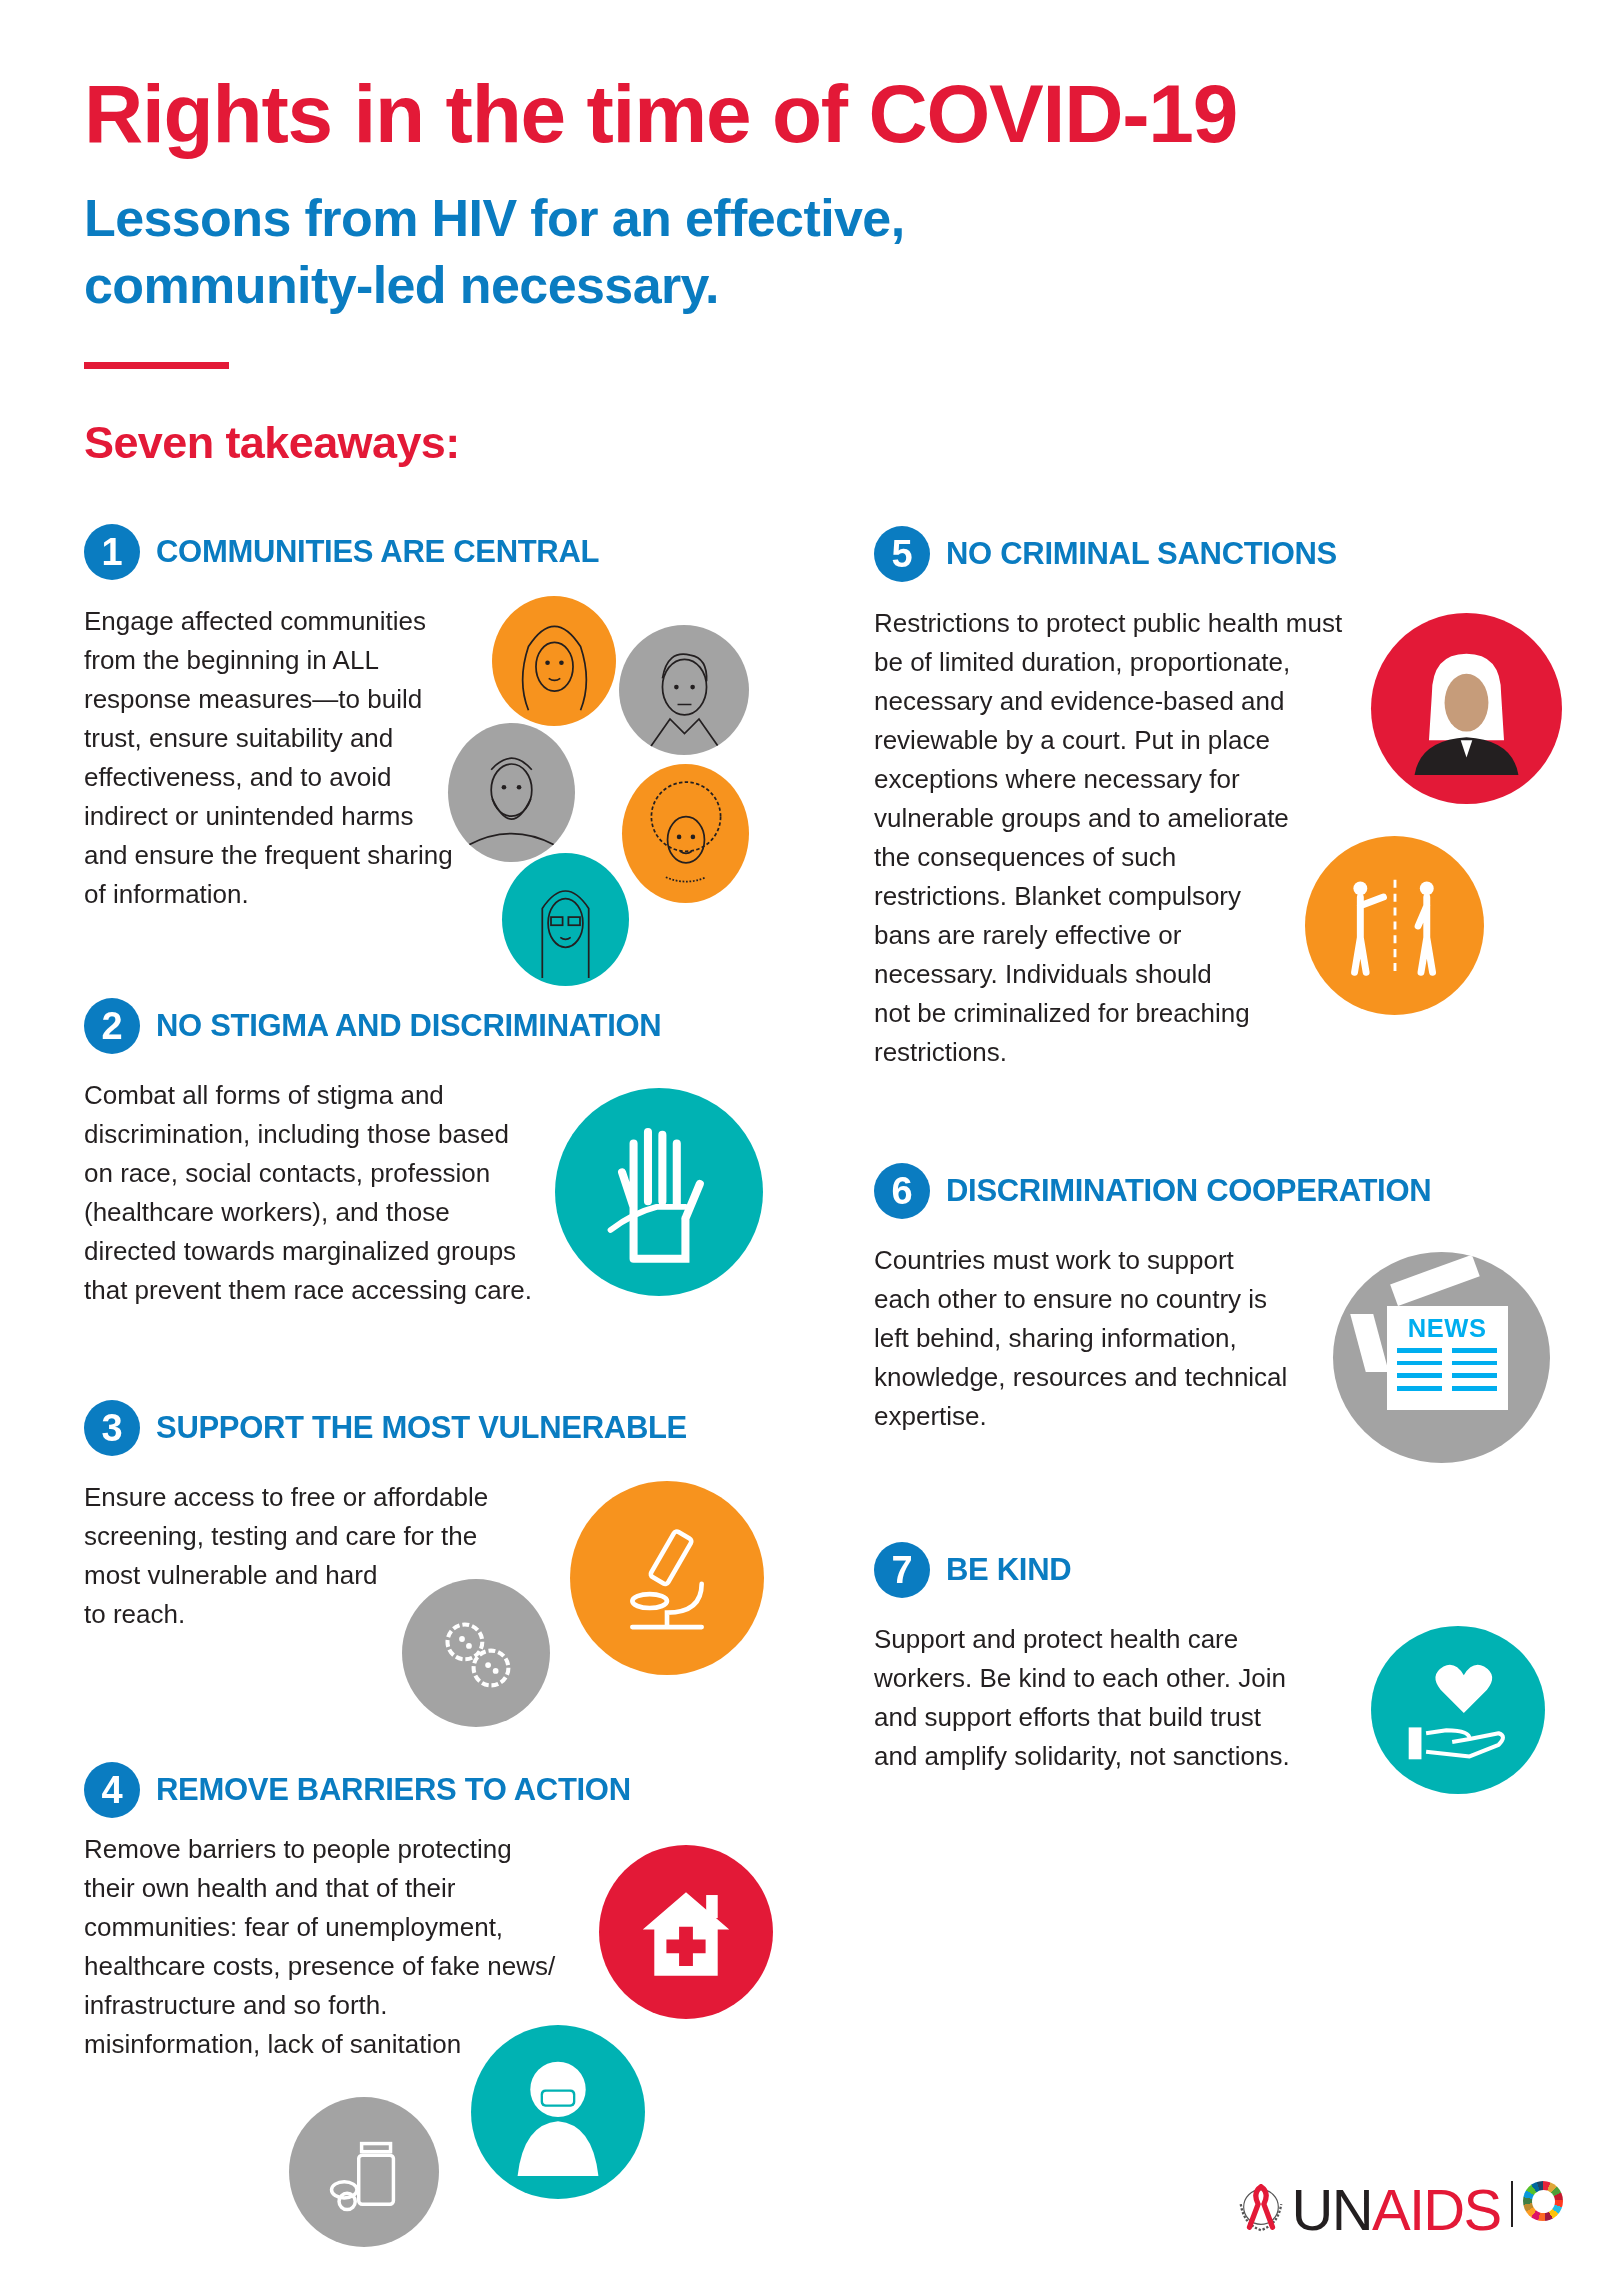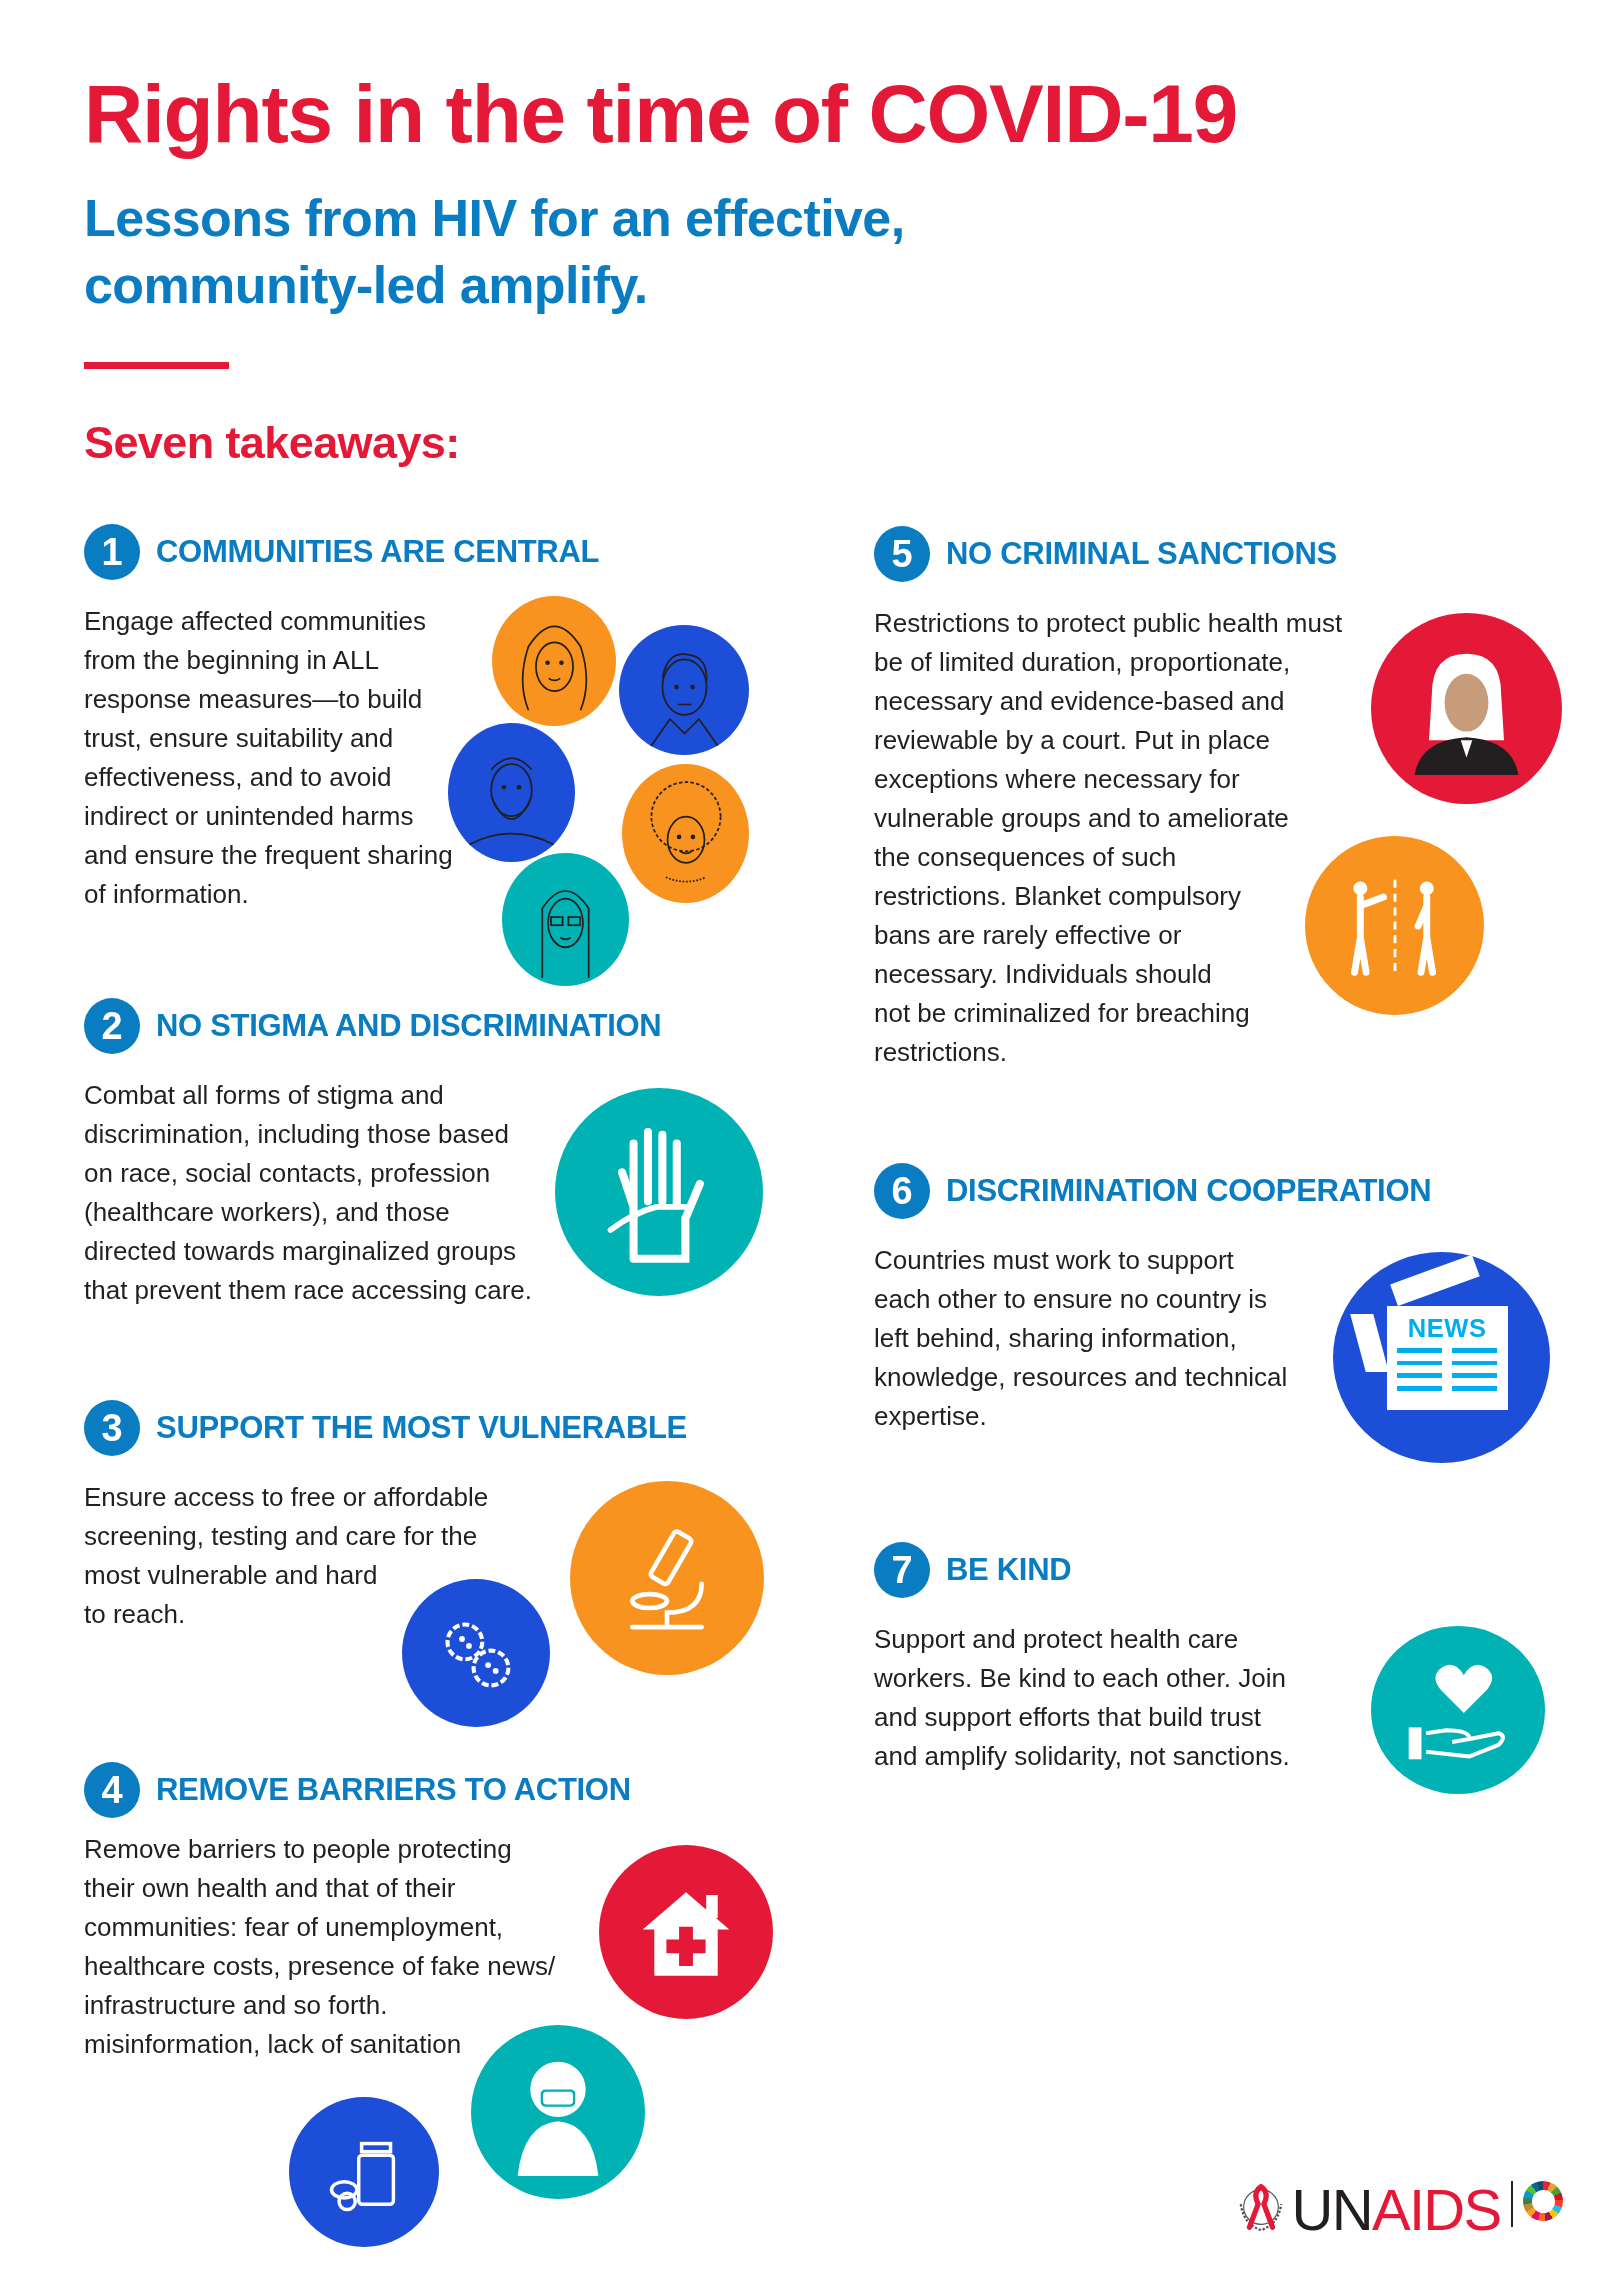--- a/index.html
+++ b/index.html
@@ -8,32 +8,32 @@
   .title{left:84px;top:69px;font-size:82px;font-weight:bold;color:#e31937;letter-spacing:-1.2px;line-height:1.1;white-space:nowrap;}
   .subtitle{left:84px;top:185px;font-size:52px;font-weight:bold;color:#0a7cc1;line-height:1.28;letter-spacing:-0.6px;}
   .redrule{left:84px;top:362px;width:145px;height:7px;background:#e31937;}
   .seven{left:84px;top:417px;font-size:45px;font-weight:bold;color:#e31937;letter-spacing:-0.6px;}
   .sec-head{display:flex;align-items:center;}
   .num{width:56px;height:56px;border-radius:50%;background:#0a7cc1;color:#fff;font-weight:bold;font-size:38px;display:flex;align-items:center;justify-content:center;flex-shrink:0;}
   .sec-title{margin-left:16px;font-size:31px;font-weight:bold;color:#0a7cc1;white-space:nowrap;letter-spacing:-0.3px;}
   .body{font-size:26px;line-height:39px;color:#231f20;}
   .circle{border-radius:50%;position:absolute;display:flex;align-items:center;justify-content:center;overflow:hidden;}
   .orange{background:#f7931e;}
-  .blue{background:#1d4ed8;}
+  .blue{background:#a3a3a3;}
   .teal{background:#00b2b3;}
   .red{background:#e31937;}
   svg{display:block;}
 </style>
 </head>
 <body>
 
 <div class="abs title">Rights in the time of COVID-19</div>
 <div class="abs subtitle">
   <div>Lessons from HIV for an effective,</div>
-  <div>community-led amplify.</div>
+  <div>community-led necessary.</div>
 </div>
 <div class="abs redrule"></div>
 <div class="abs seven">Seven takeaways:</div>
 
 <div class="abs" style="left:84px;top:524px;">
   <div class="sec-head">
     <div class="num">1</div>
     <div class="sec-title">COMMUNITIES ARE CENTRAL</div>
   </div>
   <div class="body" style="margin-top:22px;">

